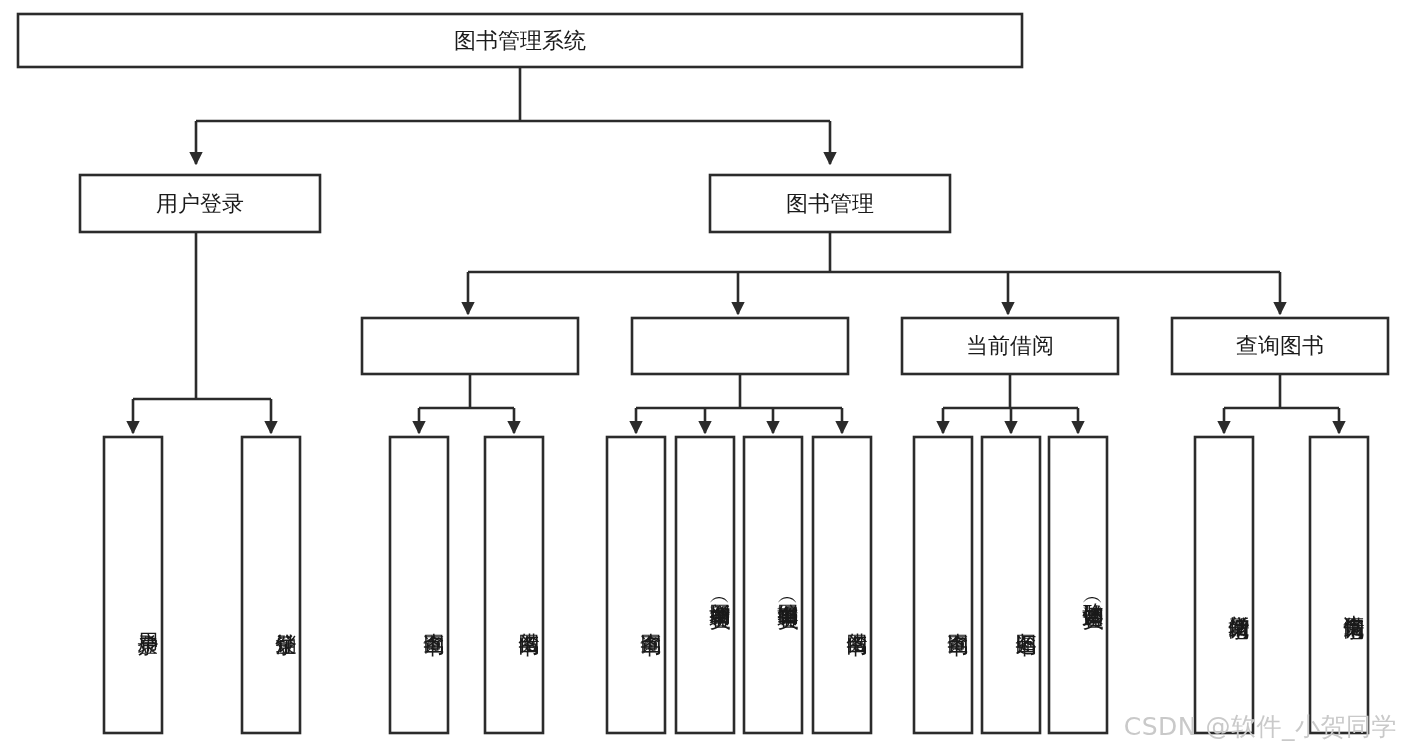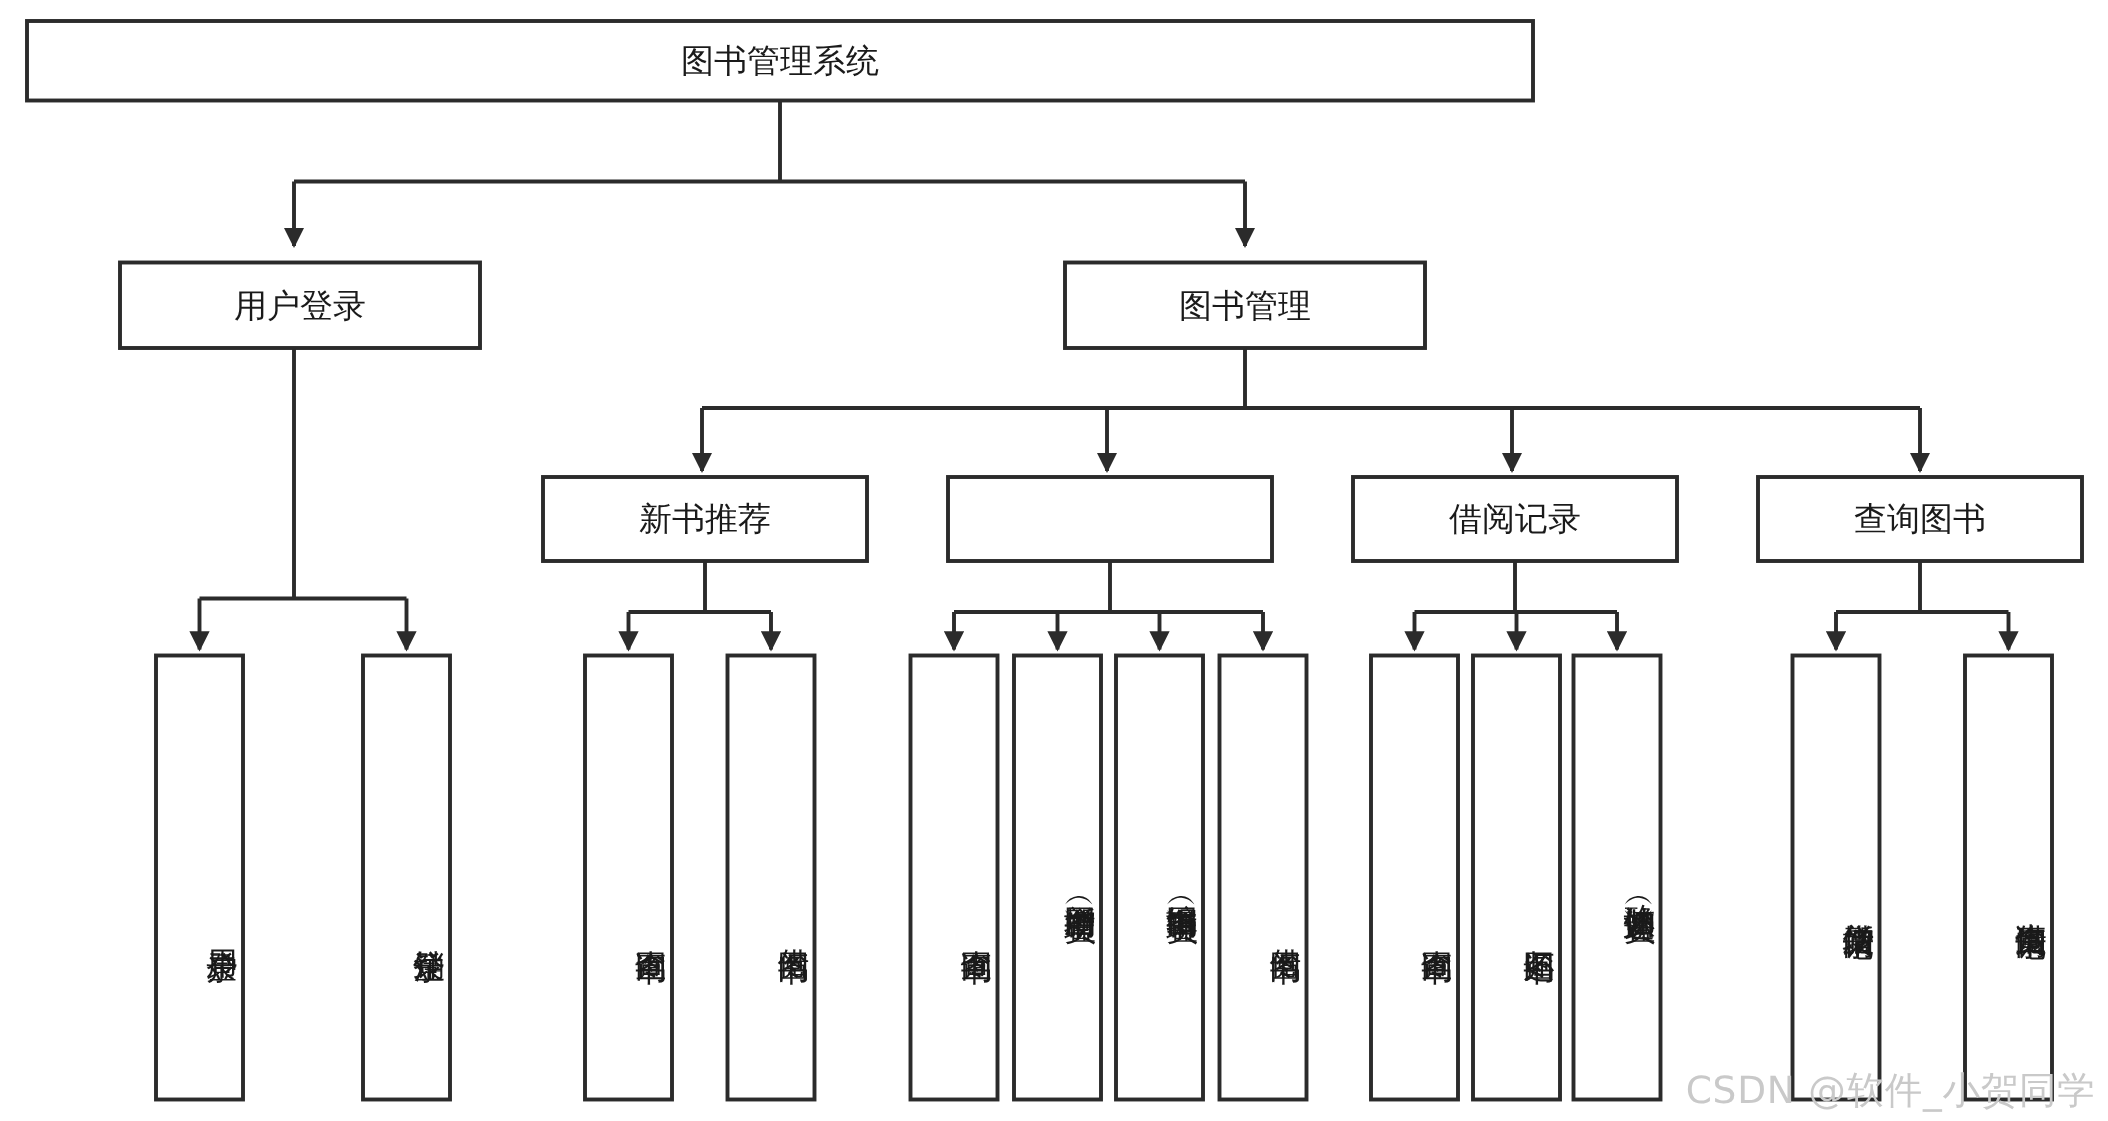--- a/index.html
+++ b/index.html
@@ -132,22 +132,21 @@
 
     <rect class="node-box" x="1195" y="437" width="58" height="296"></rect>
     <rect class="node-box" x="1310" y="437" width="58" height="296"></rect>
   </svg>
 
   <div class="hlabel" style="left:18px;top:14px;width:1004px;height:53px;">图书管理系统</div>
 
   <div class="hlabel" style="left:80px;top:175px;width:240px;height:57px;">用户登录</div>
   <div class="hlabel" style="left:710px;top:175px;width:240px;height:57px;">图书管理</div>
 
-  <div class="hlabel" style="left:362px;top:318px;width:216px;height:56px;">新书推荐</div>
-  <div class="hlabel" style="left:902px;top:318px;width:216px;height:56px;">借阅记录</div>
+  <div class="hlabel" style="left:902px;top:318px;width:216px;height:56px;">当前借阅</div>
   <div class="hlabel" style="left:1172px;top:318px;width:216px;height:56px;">查询图书</div>
 
   <div class="vlabel" style="left:104px;top:437px;width:58px;height:296px;padding-top:66px;box-sizing:border-box;">用户登录</div>
   <div class="vlabel" style="left:242px;top:437px;width:58px;height:296px;padding-top:66px;box-sizing:border-box;">注销登录</div>
 
   <div class="vlabel" style="left:390px;top:437px;width:58px;height:296px;padding-top:66px;box-sizing:border-box;">查询图书</div>
   <div class="vlabel" style="left:485px;top:437px;width:58px;height:296px;padding-top:66px;box-sizing:border-box;">借阅图书</div>
 
   <div class="vlabel" style="left:607px;top:437px;width:58px;height:296px;padding-top:66px;box-sizing:border-box;">查询图书</div>
   <div class="vlabel" style="left:676px;top:437px;width:58px;height:296px;padding-top:10px;box-sizing:border-box;">新增图书（管理员）</div>

